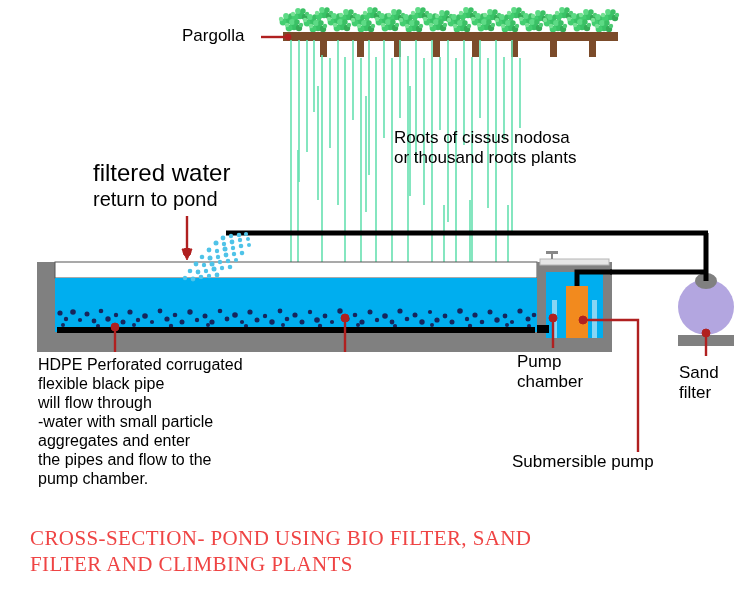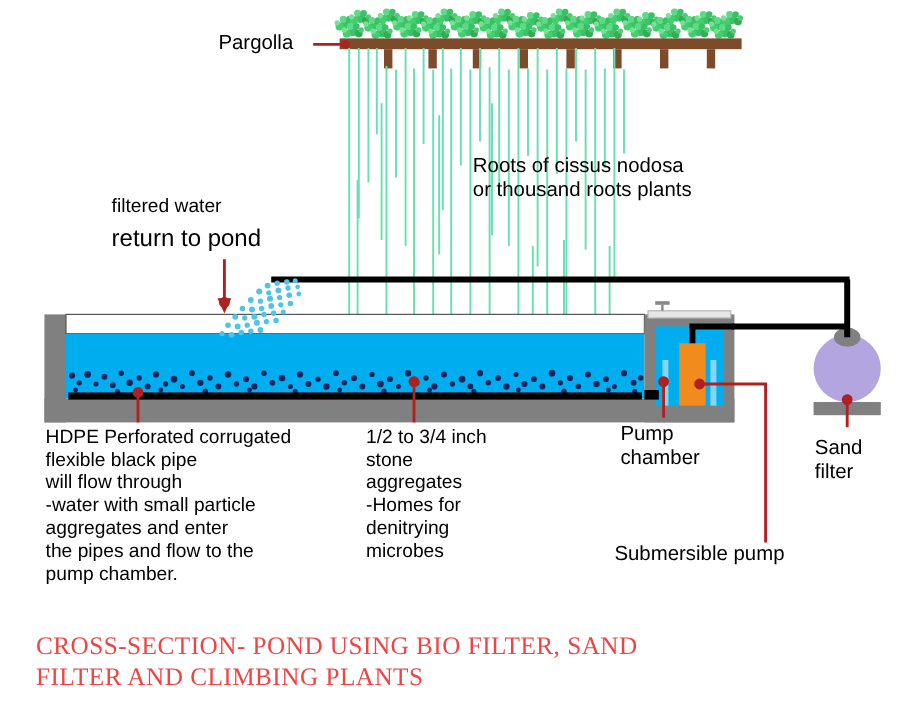--- a/index.html
+++ b/index.html
@@ -335,42 +335,34 @@
   </svg>
 
   <div class="lbl" style="left:182px;top:26px;">Pargolla</div>
 
   <div style="position:absolute;left:394px;top:128px;">
     <div class="lbl" style="position:relative;">Roots of cissus nodosa</div>
     <div class="lbl" style="position:relative;">or thousand roots plants</div>
   </div>
 
   <div style="position:absolute;left:93px;top:160px;">
-    <div class="lbl" style="position:relative;font-size:16px;line-height:26px;">filtered water</div>
+    <div class="lbl" style="position:relative;font-size:24px;line-height:26px;">filtered water</div>
     <div class="lbl" style="position:relative;font-size:20px;line-height:26px;">return to pond</div>
   </div>
 
   <div style="position:absolute;left:38px;top:355px;">
     <div class="lbl sm" style="position:relative;">HDPE Perforated corrugated</div>
     <div class="lbl sm" style="position:relative;">flexible black pipe</div>
     <div class="lbl sm" style="position:relative;">will flow through</div>
     <div class="lbl sm" style="position:relative;">-water with small particle</div>
     <div class="lbl sm" style="position:relative;">aggregates and enter</div>
     <div class="lbl sm" style="position:relative;">the pipes and flow to the</div>
     <div class="lbl sm" style="position:relative;">pump chamber.</div>
   </div>
 
-  <div style="position:absolute;left:305px;top:355px;">
-    <div class="lbl sm" style="position:relative;">1/2 to 3/4 inch</div>
-    <div class="lbl sm" style="position:relative;">stone</div>
-    <div class="lbl sm" style="position:relative;">aggregates</div>
-    <div class="lbl sm" style="position:relative;">-Homes for</div>
-    <div class="lbl sm" style="position:relative;">denitrying</div>
-    <div class="lbl sm" style="position:relative;">microbes</div>
-  </div>
 
   <div style="position:absolute;left:517px;top:352px;">
     <div class="lbl" style="position:relative;">Pump</div>
     <div class="lbl" style="position:relative;">chamber</div>
   </div>
 
   <div style="position:absolute;left:679px;top:363px;">
     <div class="lbl" style="position:relative;">Sand</div>
     <div class="lbl" style="position:relative;">filter</div>
   </div>

